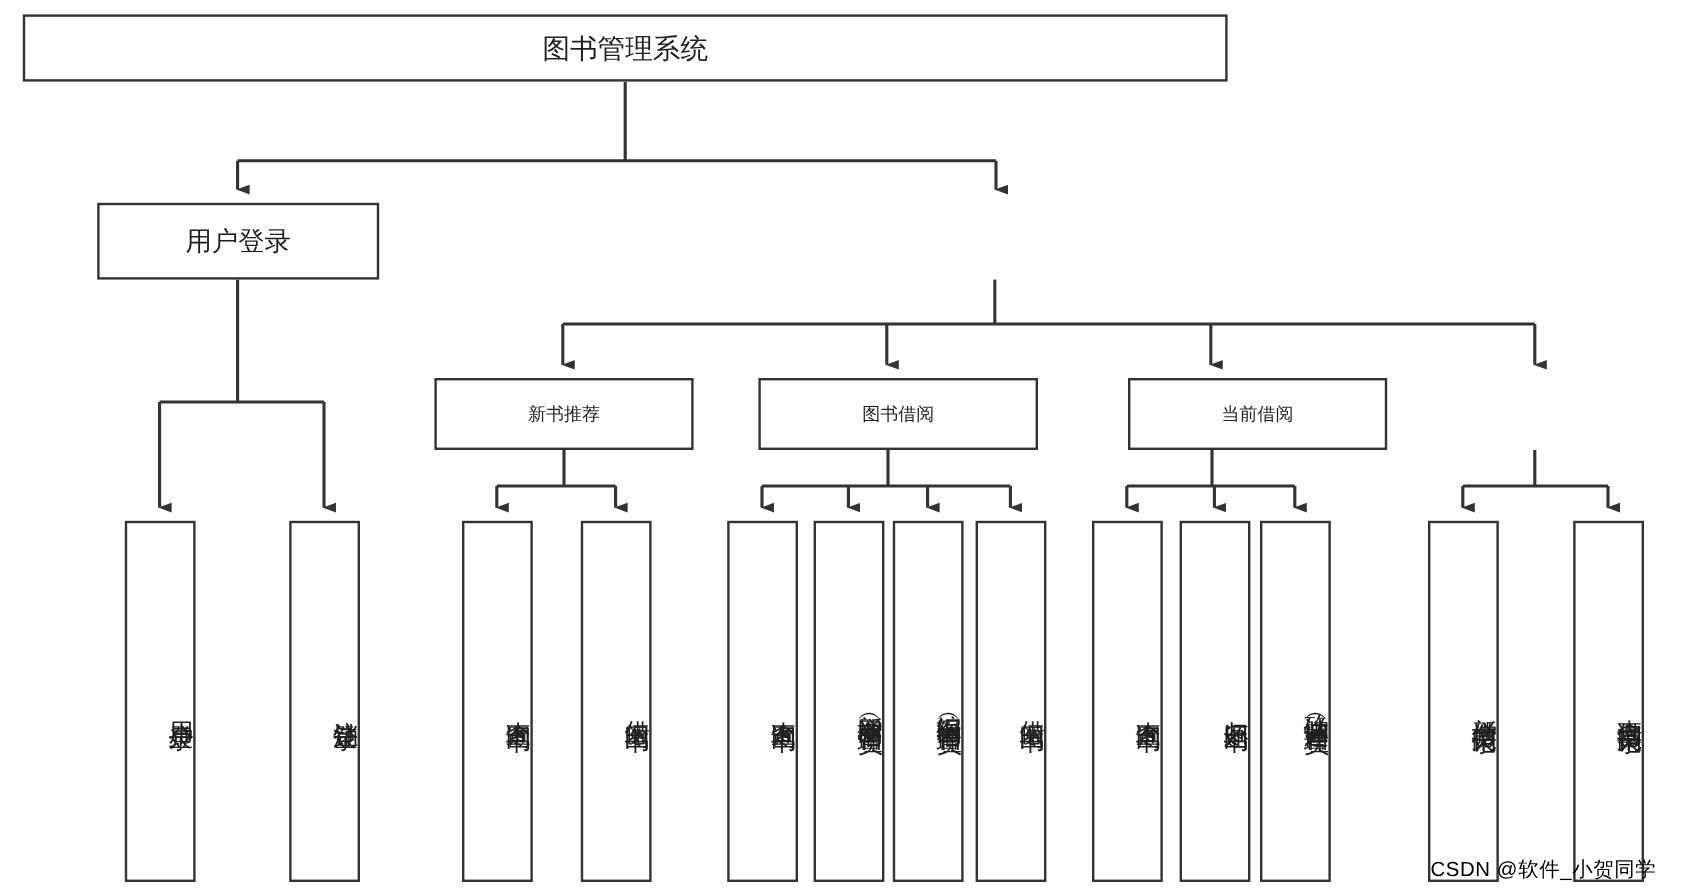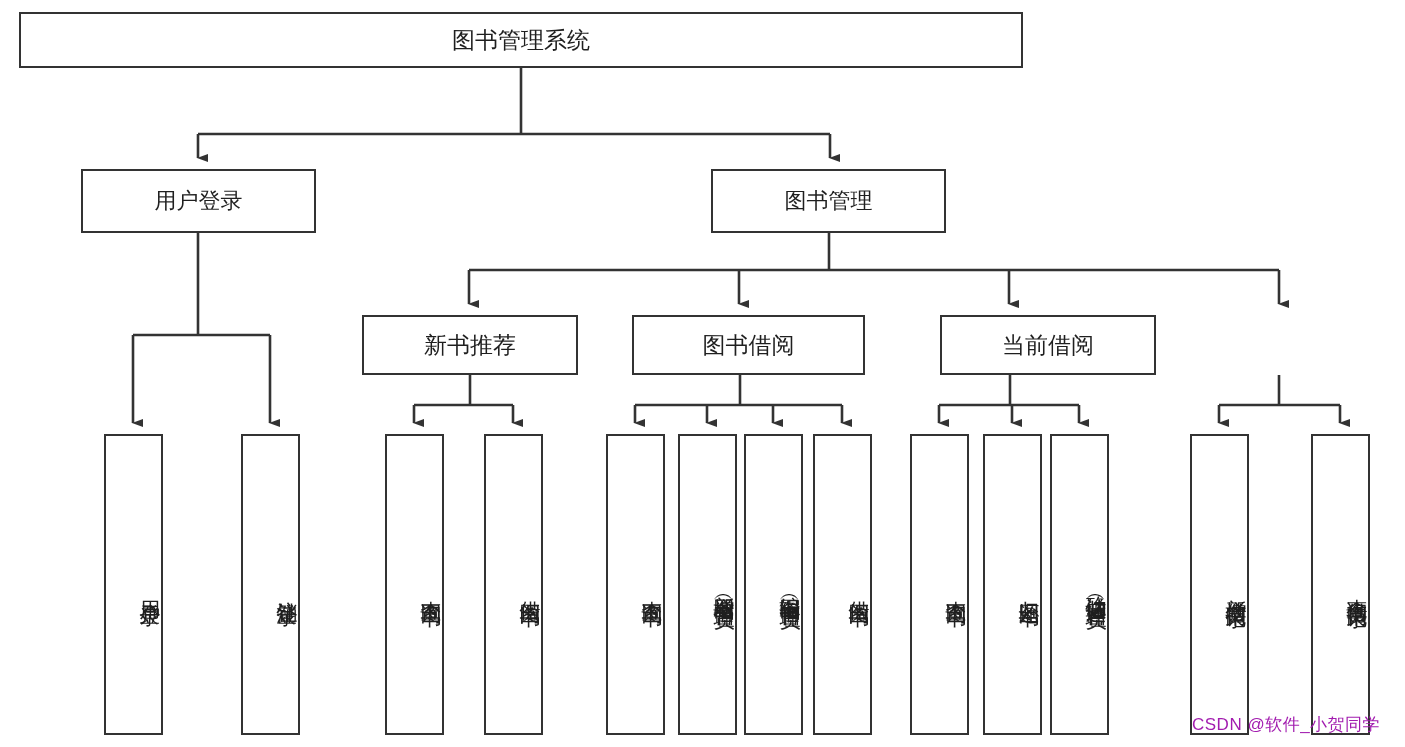--- a/index.html
+++ b/index.html
@@ -38,21 +38,21 @@
     text-align: center;
     color: #1f1f1f;
   }
   .node.root {
     font-size: 23px;
   }
   .node.level1 {
     font-size: 22px;
   }
   .node.level2 {
-    font-size: 23px;
+    font-size: 15px;
     align-items: center;
   }
   .node.leaf {
     font-size: 21px;
     writing-mode: vertical-rl;
     text-orientation: upright;
     letter-spacing: 2px;
     padding-top: 6px;
     line-height: 1.0;
     align-items: flex-start;
@@ -60,21 +60,21 @@
   }
   .node.leaf .leaf-text {
     writing-mode: vertical-rl;
     text-orientation: upright;
     display: block;
     white-space: nowrap;
   }
   .watermark {
     position: absolute;
     font-size: 17px;
-    color: #a21caf;
+    color: #000000;
     white-space: nowrap;
     letter-spacing: 0.5px;
   }
 </style>
 </head>
 <body>
 
 <div id="canvas">
 
   <svg class="connectors" viewBox="0 0 1405 747" xmlns="http://www.w3.org/2000/svg">
@@ -127,23 +127,20 @@
     </g>
   </svg>
 
   <div class="node root" style="left:19px; top:12px; width:1004px; height:56px;">
     <span>图书管理系统</span>
   </div>
 
   <div class="node level1" style="left:81px; top:169px; width:235px; height:64px;">
     <span>用户登录</span>
   </div>
-  <div class="node level1" style="left:711px; top:169px; width:235px; height:64px;">
-    <span>图书管理</span>
-  </div>
 
   <div class="node level2" style="left:362px; top:315px; width:216px; height:60px;">
     <span>新书推荐</span>
   </div>
   <div class="node level2" style="left:632px; top:315px; width:233px; height:60px;">
     <span>图书借阅</span>
   </div>
   <div class="node level2" style="left:940px; top:315px; width:216px; height:60px;">
     <span>当前借阅</span>
   </div>

